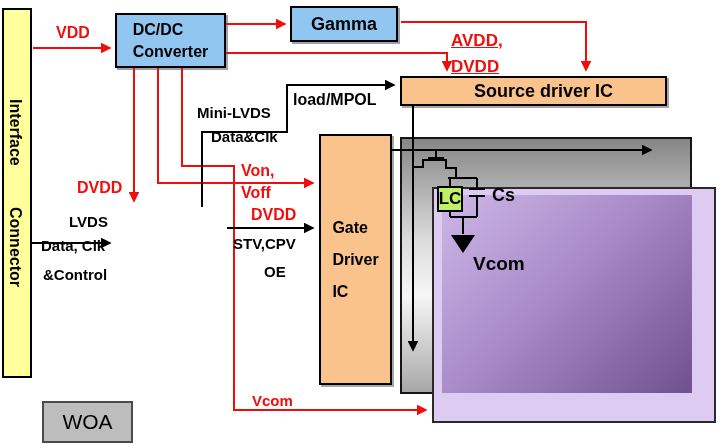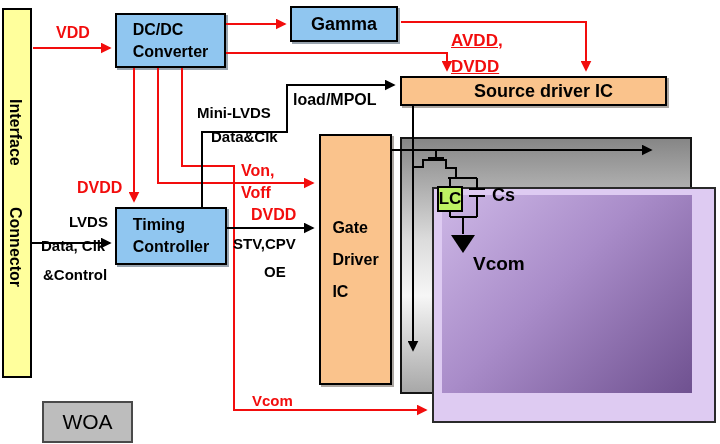--- a/index.html
+++ b/index.html
@@ -60,24 +60,20 @@
 
   <div class="box blue" style="left:115px;top:13px;width:111px;height:55px;font-size:16px;">
     <span>DC/DC
 Converter</span>
   </div>
 
   <div class="box blue" style="left:290px;top:6px;width:108px;height:36px;font-size:18px;">
     <span>Gamma</span>
   </div>
 
-  <div class="box blue" style="left:115px;top:207px;width:112px;height:58px;font-size:16px;">
-    <span>Timing
-Controller</span>
-  </div>
 
   <div class="box orange" style="left:400px;top:76px;width:267px;height:30px;font-size:18px;z-index:3;padding-left:20px;">
     <span>Source driver IC</span>
   </div>
 
   <div class="box orange" style="left:319px;top:134px;width:73px;height:251px;font-size:16px;line-height:2.0;z-index:3;">
     <span>Gate
 Driver
 IC</span>
   </div>

